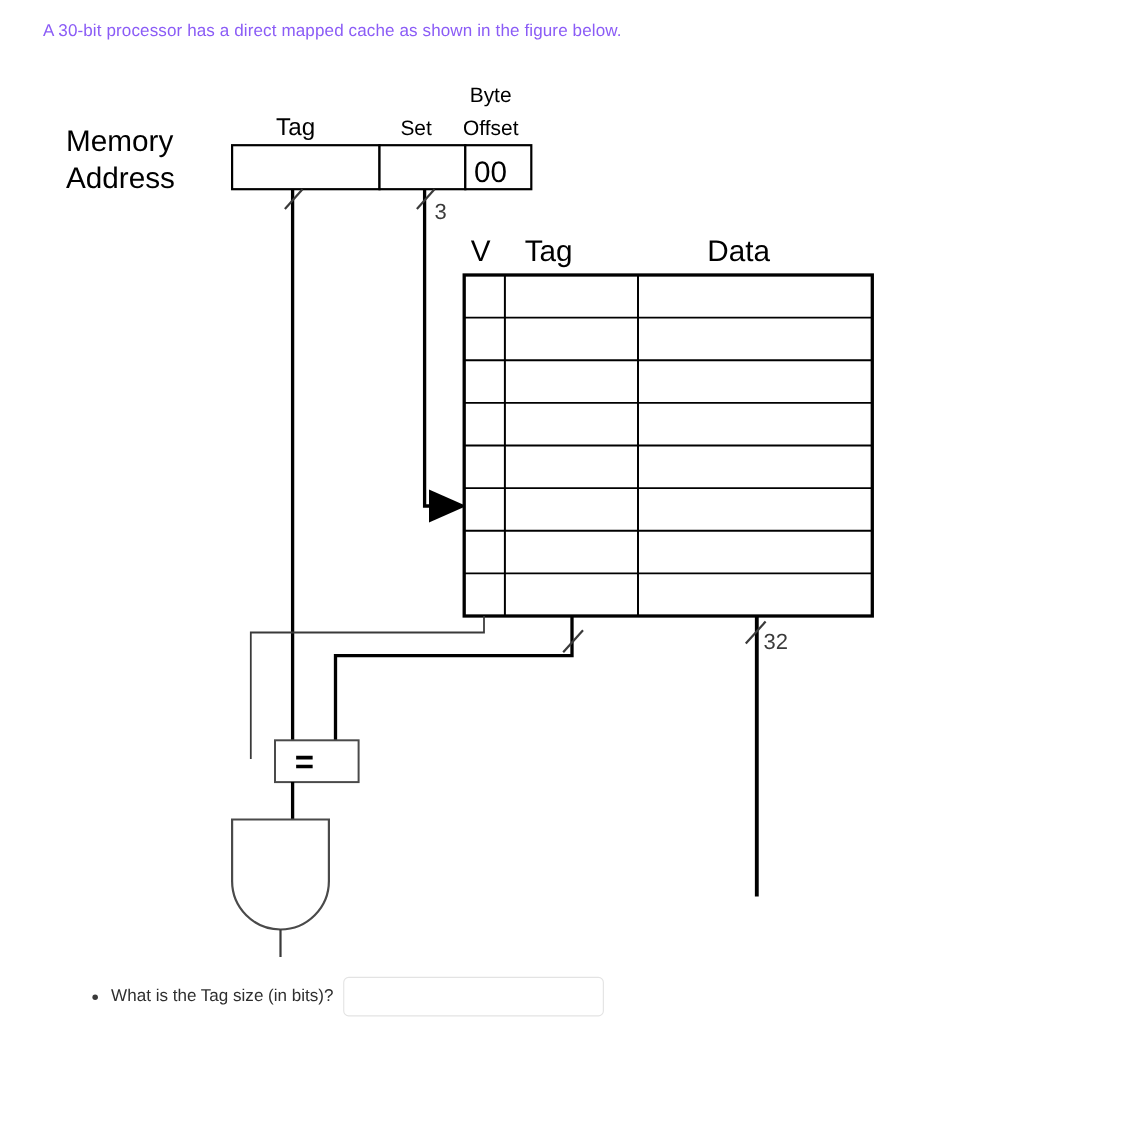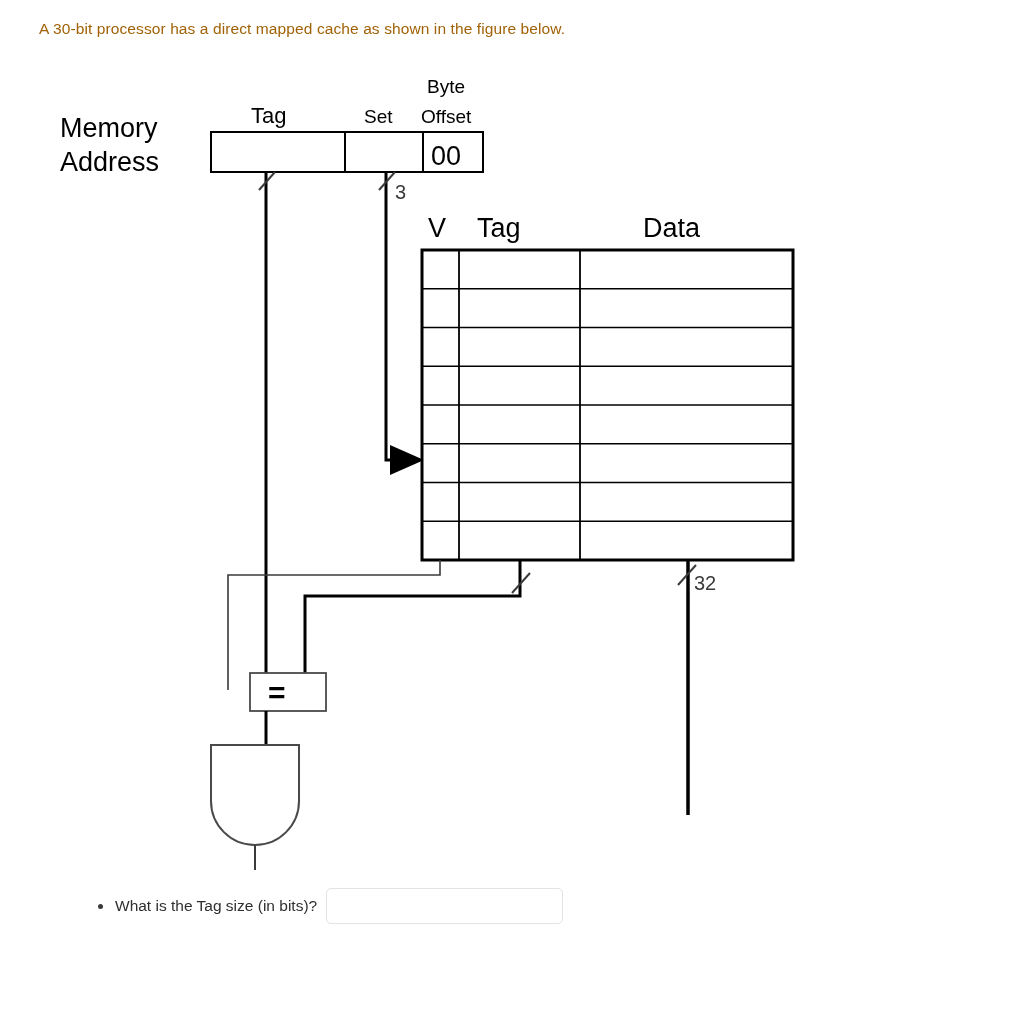--- a/index.html
+++ b/index.html
@@ -14,21 +14,21 @@
     font-family: "Liberation Sans", sans-serif;
     color: #2d2d2d;
     overflow: hidden;
   }
 
   #question-text {
     position: absolute;
     left: 39px;
     top: 20px;
     font-size: 15.5px;
-    color: #a16207;
+    color: #8b5cf6;
     letter-spacing: 0.1px;
     white-space: nowrap;
   }
 
   
   #figure {
     position: absolute;
     left: 0;
     top: 55px;
     width: 1022px;
@@ -43,21 +43,21 @@
     fill: #000000;
   }
   .lbl-big   { font-size: 27px; }
   .lbl-mid   { font-size: 22px; }
   .lbl-small { font-size: 19px; }
   .lbl-num   { font-size: 20px; fill:#3a3a3a; }
 
   
   #answers {
     position: absolute;
-    left: 18px;
+    left: 4px;
     top: 888px;
     width: 813px;
   }
   .ans-row {
     display: flex;
     align-items: center;
     margin-bottom: 14px;
     padding-left: 80px;
   }
   .bullet {

